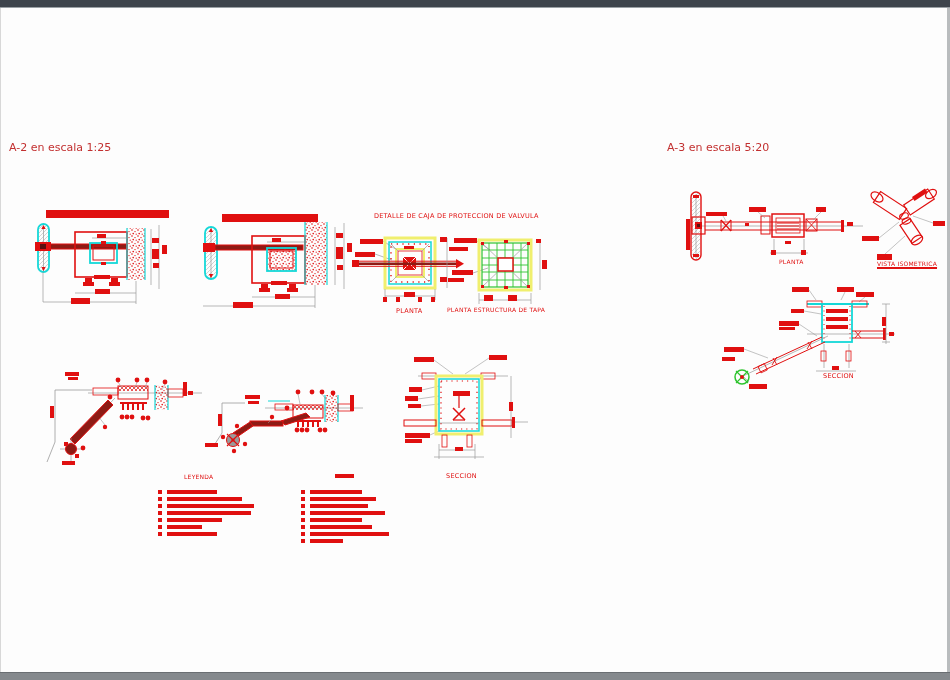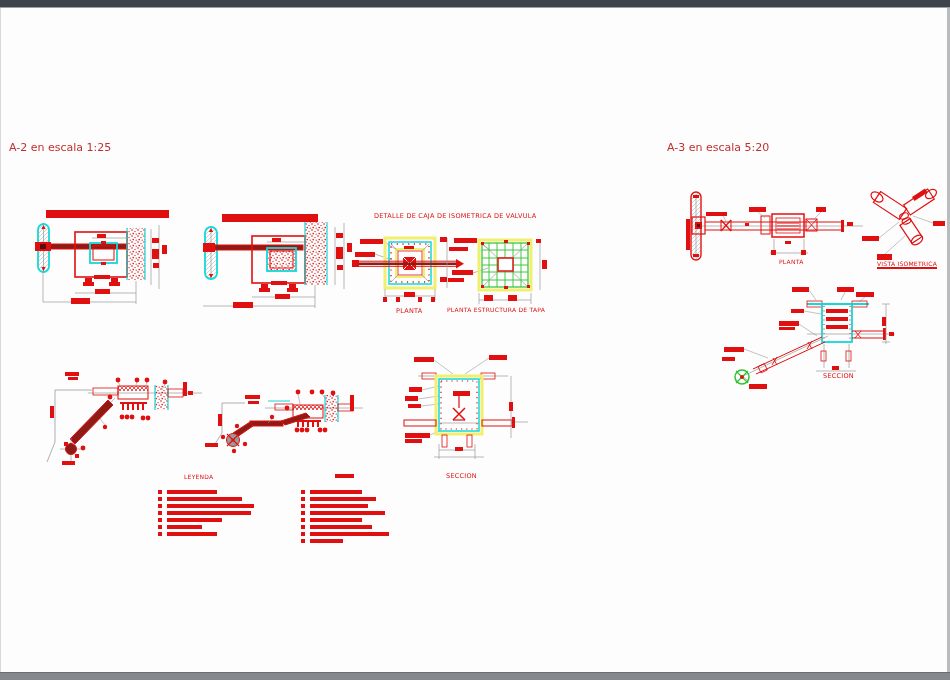--- a/index.html
+++ b/index.html
@@ -51,21 +51,21 @@
         <path d="M0 4 L4 0 M0 0 L4 4" stroke="var(--red,#e01010)" stroke-width="0.7" fill="none"></path>
       </pattern>
       <pattern id="hg" width="4" height="4" patternUnits="userSpaceOnUse">
         <path d="M0 4 L4 0" stroke="#b5b5b5" stroke-width="0.6" fill="none"></path>
       </pattern>
     </defs>
   </svg>
 
   <div class="sheet-title" style="left:9px;top:141px">A-2 en escala 1:25</div>
   <div class="sheet-title" style="left:667px;top:141px">A-3 en escala 5:20</div>
-  <div class="cad-label" style="left:374px;top:212px">DETALLE DE CAJA DE ISOMETRICA DE VALVULA</div>
+  <div class="cad-label" style="left:374px;top:212px">DETALLE DE CAJA DE PROTECCION DE VALVULA</div>
 
   <svg style="left:35px;top:205px" width="170" height="105">
     <rect x="11" y="5" width="123" height="8" class="f-red"></rect>
     <g>
       <rect x="4" y="20" width="9" height="46" fill="url(#hg)"></rect>
       <rect x="3" y="19" width="11" height="48" rx="5.5" class="s-cyan" stroke-width="1.8"></rect>
       <line x1="8.5" y1="21" x2="8.5" y2="66" class="s-gray" stroke-width="0.7"></line>
       <path d="M8.5 20 l-2.2 4 h4.4 z" class="f-red"></path>
       <path d="M8.5 66 l-2.2 -4 h4.4 z" class="f-red"></path>
     </g>

